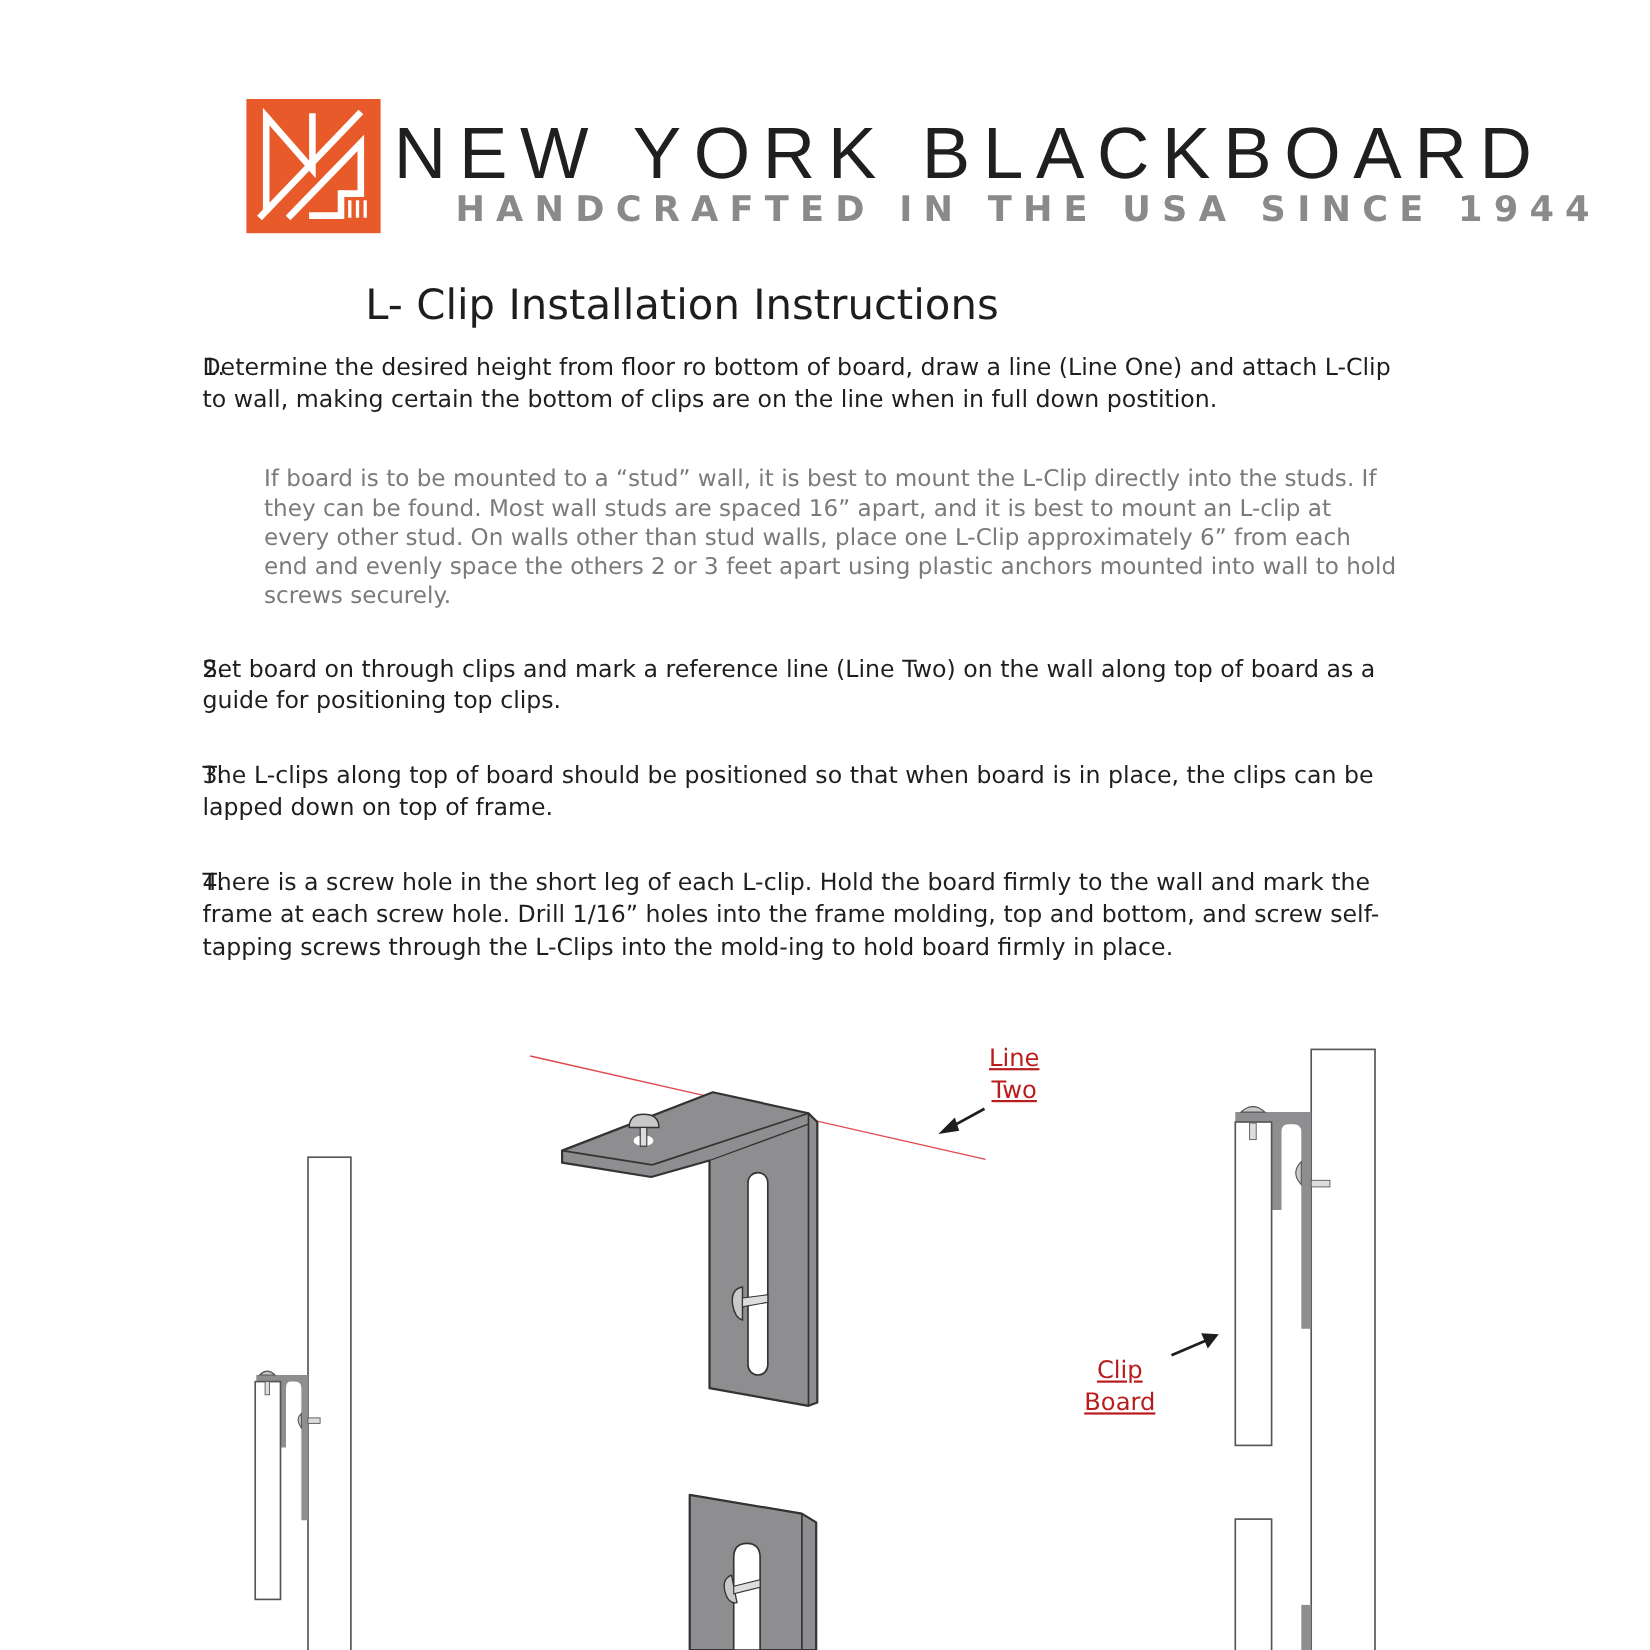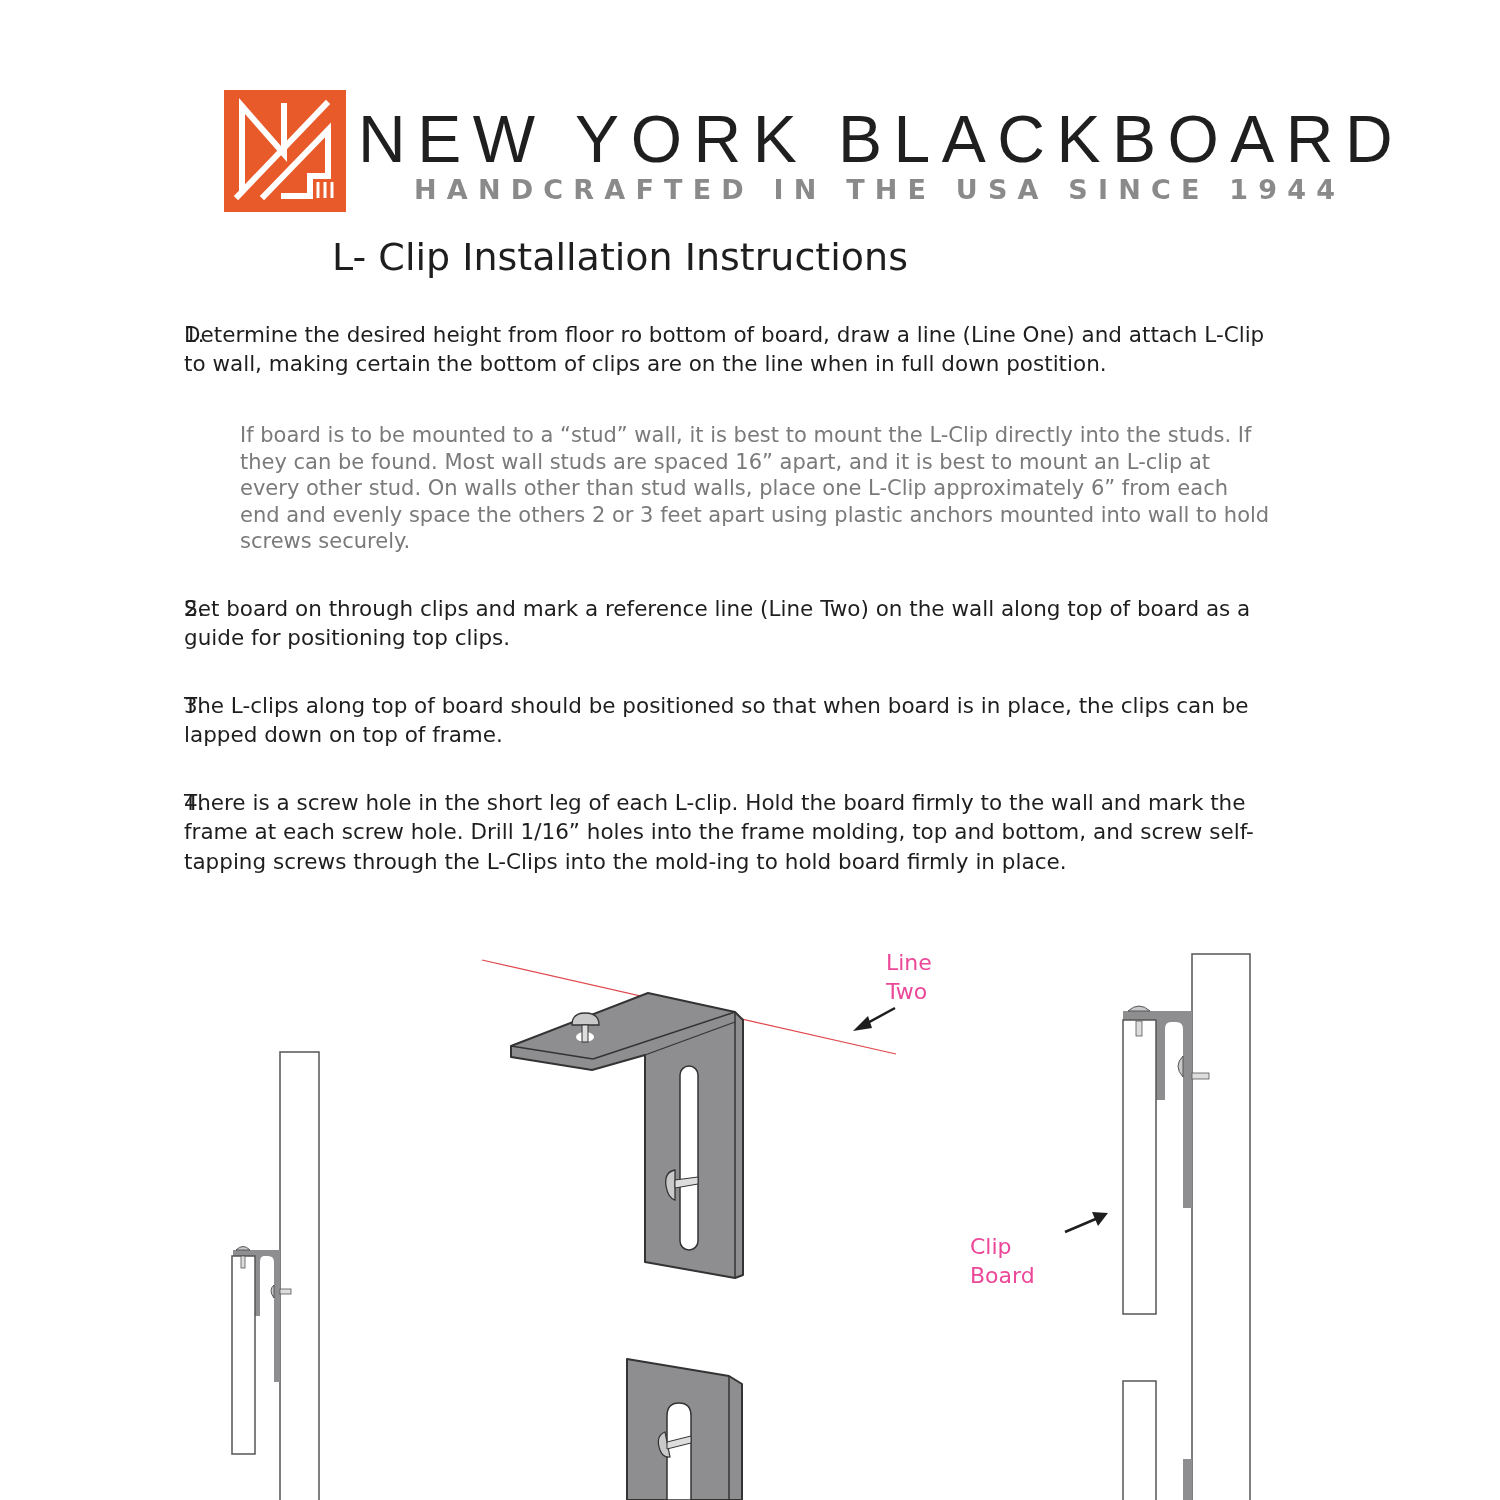--- a/index.html
+++ b/index.html
@@ -1,25 +1,25 @@
 <!DOCTYPE html>
 <html><head>
 <meta charset="utf-8">
 <style>
   html, body { margin: 0; padding: 0; background: #ffffff; }
   body { width: 1500px; height: 1500px; position: relative; overflow: hidden; font-family: "DejaVu Sans", "Liberation Sans", sans-serif; color: #1e1e1e; }
   .logo-box { position: absolute; left: 224px; top: 90px; width: 122px; height: 122px; background: #e85a2a; }
   .brand-name { position: absolute; left: 358px; top: 104px; font-family: "Liberation Sans", sans-serif; font-size: 66px; letter-spacing: 11.5px; color: #1f1f1f; white-space: nowrap; line-height: 70px; }
-  .brand-tag { position: absolute; left: 414px; top: 172px; font-family: "DejaVu Sans", sans-serif; font-weight: bold; font-size: 27px; letter-spacing: 10.2px; color: #8a8a8a; white-space: nowrap; line-height: 36px; }
-  .title { position: absolute; left: 0; width: 1240px; top: 232px; text-align: center; font-family: "DejaVu Sans", sans-serif; font-size: 38px; color: #1e1e1e; line-height: 50px; }
+  .brand-tag { position: absolute; left: 414px; top: 172px; font-family: "DejaVu Sans", sans-serif; font-weight: bold; font-size: 32px; letter-spacing: 10.2px; color: #8a8a8a; white-space: nowrap; line-height: 36px; }
+  .title { position: absolute; left: 0; width: 1240px; top: 252px; text-align: center; font-family: "DejaVu Sans", sans-serif; font-size: 38px; color: #1e1e1e; line-height: 50px; }
   .step { position: absolute; left: 184px; width: 1090px; font-size: 21.5px; line-height: 29.4px; color: #1e1e1e; }
   .step .num { position: absolute; left: 0; top: 0; }
   .step .body { }
   .note { position: absolute; left: 240px; width: 1030px; font-size: 21px; line-height: 26.5px; color: #7a7a7a; }
-  .fig-label { position: absolute; font-size: 22px; line-height: 28.5px; color: #ec4899; text-align: left; }
+  .fig-label { position: absolute; font-size: 22px; line-height: 28.5px; color: #b91c1c; text-align: center; text-decoration: underline; }
   svg.diagram { position: absolute; left: 0; top: 0; }
 </style>
 </head>
 <body>
 
 <div class="logo-box">
   <svg width="122" height="122" viewBox="0 0 122 122">
     <g stroke="#ffffff" stroke-width="6" fill="none" stroke-linecap="square">
       <polyline points="18,100 18,16 60,64 60,16"></polyline>
       <line x1="14" y1="106" x2="102" y2="14"></line>

